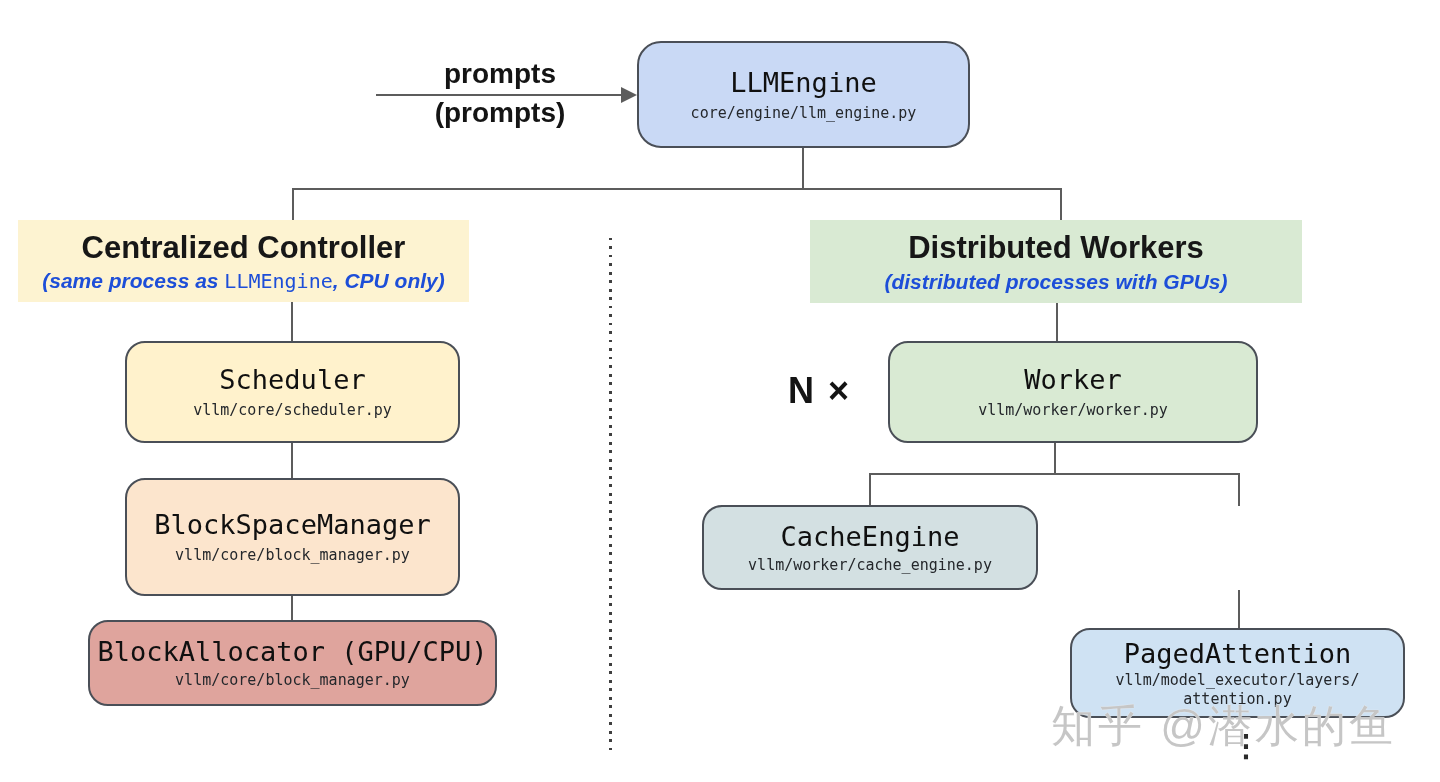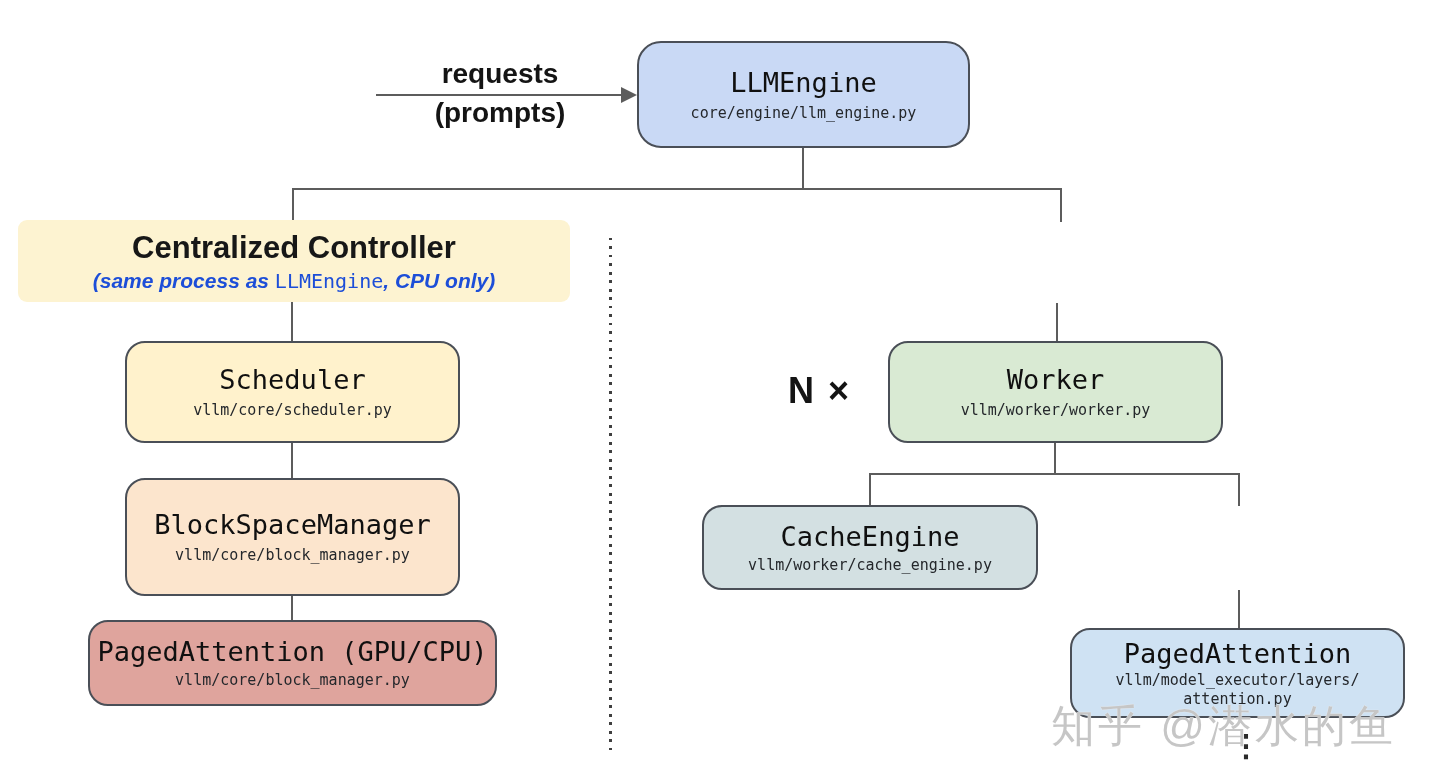--- a/index.html
+++ b/index.html
@@ -65,21 +65,21 @@
   .bg-controller{background:var(--controller-header-bg,#fdf3d1);}
   .bg-workers{background:var(--workers-header-bg,#d9ead3);}
 </style>
 </head>
 <body>
 
 <div class="canvas">
 
   <div class="edge h" style="left:376px;top:94px;width:248px;"></div>
   <div class="arrow-head" style="left:621px;top:87px;"></div>
-  <div class="flow-label" style="left:395px;top:58px;">requests</div>
+  <div class="flow-label" style="left:395px;top:58px;">prompts</div>
   <div class="flow-label" style="left:395px;top:97px;">(prompts)</div>
 
   <div class="edge v" style="left:802px;top:148px;height:41px;"></div>
   <div class="edge h" style="left:292px;top:188px;width:770px;"></div>
   <div class="edge v" style="left:292px;top:188px;height:34px;"></div>
   <div class="edge v" style="left:1060px;top:188px;height:34px;"></div>
 
   <div class="edge v" style="left:291px;top:302px;height:40px;"></div>
   <div class="edge v" style="left:1056px;top:303px;height:39px;"></div>
 
@@ -92,44 +92,48 @@
   <div class="edge v" style="left:1238px;top:473px;height:33px;"></div>
   <div class="edge v" style="left:1238px;top:590px;height:39px;"></div>
 
   <div class="dotted-sep" style="left:609px;top:238px;height:512px;"></div>
 
   <div class="node fill-llm" style="left:637px;top:41px;width:333px;height:107px;border-radius:24px;">
     <div class="node-title">LLMEngine</div>
     <div class="node-path">core/engine/llm_engine.py</div>
   </div>
 
-  <div class="section-header bg-controller" style="left:18px;top:220px;width:552px;height:82px;border-radius:9px;">
+  <div class="section-header bg-controller" style="left:18px;top:220px;width:451px;height:82px;">
     <div class="section-title">Centralized Controller</div>
     <div class="section-subtitle"><span>(same process as </span><span class="code">LLMEngine</span><span>, CPU only)</span></div>
   </div>
 
+  <div class="section-header bg-workers" style="left:810px;top:220px;width:492px;height:83px;">
+    <div class="section-title">Distributed Workers</div>
+    <div class="section-subtitle">(distributed processes with GPUs)</div>
+  </div>
 
   <div class="node fill-scheduler" style="left:125px;top:341px;width:335px;height:102px;">
     <div class="node-title">Scheduler</div>
     <div class="node-path">vllm/core/scheduler.py</div>
   </div>
 
   <div class="node fill-bsm" style="left:125px;top:478px;width:335px;height:118px;">
     <div class="node-title">BlockSpaceManager</div>
     <div class="node-path">vllm/core/block_manager.py</div>
   </div>
 
   <div class="node fill-ba small" style="left:88px;top:620px;width:409px;height:86px;">
-    <div class="node-title">PagedAttention (GPU/CPU)</div>
+    <div class="node-title">BlockAllocator (GPU/CPU)</div>
     <div class="node-path">vllm/core/block_manager.py</div>
   </div>
 
   <div class="nx-label" style="left:788px;top:370px;">N ×</div>
 
-  <div class="node fill-worker" style="left:888px;top:341px;width:335px;height:102px;">
+  <div class="node fill-worker" style="left:888px;top:341px;width:370px;height:102px;">
     <div class="node-title">Worker</div>
     <div class="node-path">vllm/worker/worker.py</div>
   </div>
 
   <div class="node fill-cache small" style="left:702px;top:505px;width:336px;height:85px;border-radius:20px;">
     <div class="node-title">CacheEngine</div>
     <div class="node-path">vllm/worker/cache_engine.py</div>
   </div>
 
 

